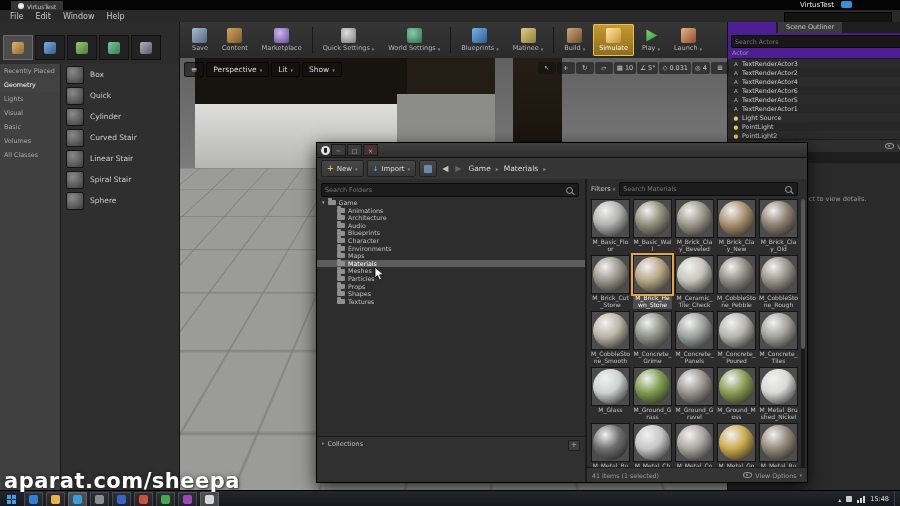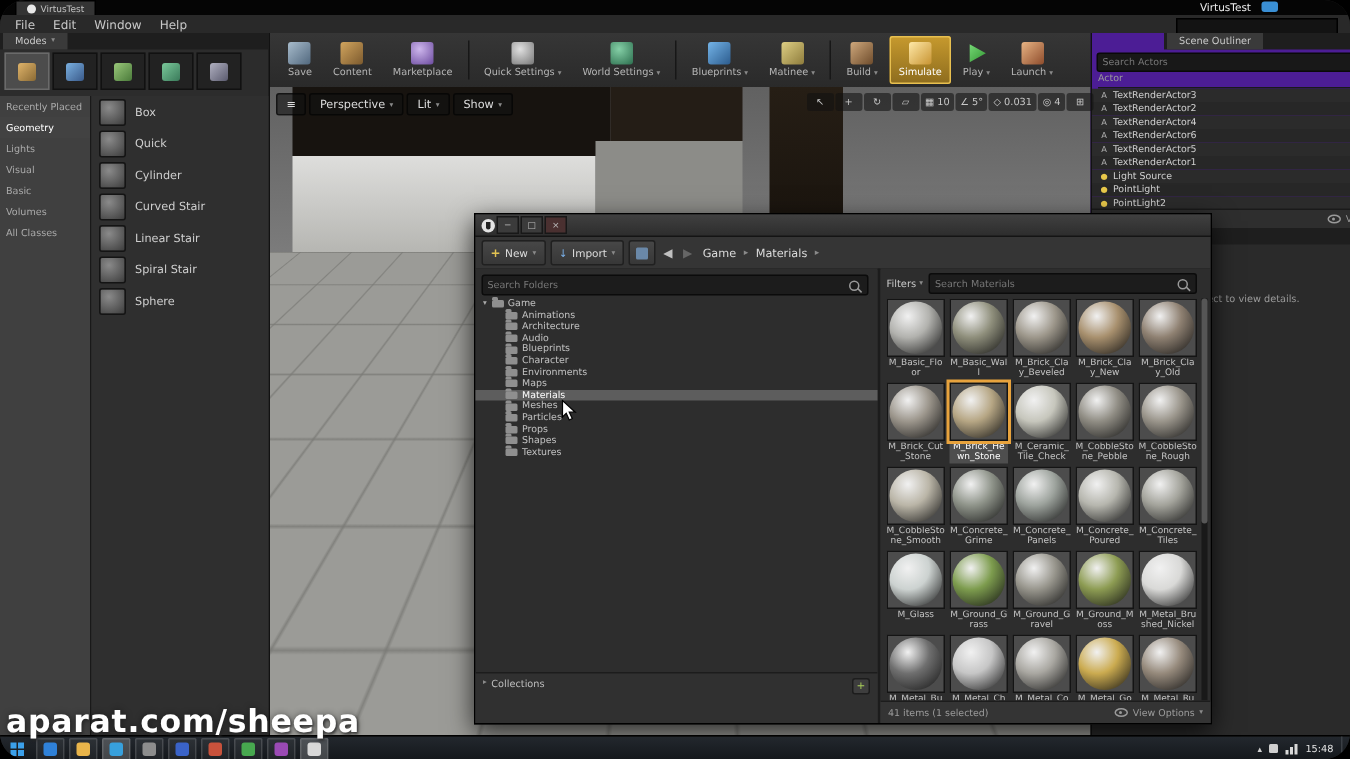--- a/index.html
+++ b/index.html
@@ -1,17 +1,17 @@
 <!DOCTYPE html>
 <html><head>
 <meta charset="utf-8">
 <style>
   html,body{margin:0;padding:0;background:#000;}
   .screen{position:relative;width:900px;height:506px;background:#242424;overflow:hidden;
-          font-family:"DejaVu Sans","Liberation Sans",sans-serif;color:#cfcfcf;border-radius:17px;}
+          font-family:"DejaVu Sans","Liberation Sans",sans-serif;color:#cfcfcf;}
   
   .os-titlebar{position:absolute;left:0;top:0;width:900px;height:10px;background:#050505;}
   .window-tab{position:absolute;left:10px;top:0;height:10px;background:#343434;border:1px solid #000;
               display:flex;align-items:center;gap:3px;padding:0 7px;font-size:6px;color:#c0c0c0;}
   .ue-dot{width:6px;height:6px;border-radius:50%;background:#e8e8e8;}
   .project-name{position:absolute;right:66px;top:1px;font-size:7px;color:#ececec;}
   .chat-icon{position:absolute;right:48px;top:1px;width:11px;height:7px;background:#3a8fd4;border-radius:2px;}
   .chat-icon::after{content:"";position:absolute;left:2px;bottom:-2px;border:2px solid transparent;border-top-color:#3a8fd4;}
   
   .menubar{position:absolute;left:0;top:10px;width:900px;height:12px;background:#292929;border-bottom:1px solid #101010;
@@ -137,21 +137,21 @@
   .search-box input{font-size:6.4px;}
   .cb-left .search-box{left:4px;top:4px;right:6px;}
   .tree{position:absolute;left:0;top:20px;right:0;}
   .tree-row{height:7.6px;display:flex;align-items:center;gap:3px;font-size:6.3px;color:#c2c2c2;padding-left:20px;line-height:7.6px;}
   .tree-row.root{padding-left:5px;}
   .tree-row.selected{background:#5d5d5d;color:#fff;}
   .tree-caret{font-size:5px;color:#aaa;}
   .folder{width:8px;height:5px;background:#8f8f8f;border-radius:1px;position:relative;flex:none;}
   .folder::before{content:"";position:absolute;top:-2px;left:0;width:4px;height:2px;background:#8f8f8f;border-radius:1px 1px 0 0;}
   .collections{position:absolute;left:0;bottom:0;right:0;height:26px;border-top:1px solid #1c1c1c;background:#303030;
-               display:flex;align-items:flex-start;padding:3px 5px 4px 5px;font-size:6.5px;color:#bdbdbd;gap:3px;}
+               display:flex;align-items:flex-start;padding:3px 5px 16px 5px;font-size:6.5px;color:#bdbdbd;gap:3px;}
   .plus-btn{margin-left:auto;width:10px;height:9px;background:#3e3e3e;border:1px solid #1d1d1d;color:#a8cc5a;
             font-size:7px;line-height:8px;text-align:center;border-radius:2px;}
   .filter-row{position:absolute;left:4px;top:4px;right:9px;height:12px;display:flex;gap:4px;align-items:center;}
   .filters-btn{font-size:6.6px;color:#cacaca;display:flex;align-items:center;gap:2px;flex:none;}
   .asset-search{flex:1;height:12px;background:#1c1c1c;border:1px solid #0b0b0b;border-radius:2px;display:flex;align-items:center;}
   .asset-search input{font-size:6.4px;}
   .asset-grid{position:absolute;left:4px;top:20px;right:9px;bottom:15px;display:flex;flex-wrap:wrap;
               align-content:flex-start;gap:2px 3px;overflow:hidden;}
   .asset{width:39px;}
   .thumb{width:37px;height:37px;background:#4c4c4c;border:1px solid #141414;position:relative;}
@@ -204,26 +204,20 @@
       <div class="menu-item"><span>File</span></div>
       <div class="menu-item"><span>Edit</span></div>
       <div class="menu-item"><span>Window</span></div>
       <div class="menu-item"><span>Help</span></div>
     </div>
   <div class="console-box">
     <input placeholder="enter console command" style="">
   </div>
 
   <div class="modes">
-    <div class="panel-tab-row">
-      <div class="panel-tab">
-        <span>Modes</span>
-        <span class="tiny-caret">▾</span>
-      </div>
-    </div>
     <div class="mode-icons">
       <div class="mode-icon active">
           <span class="mode-glyph place-mode-icon"></span>
         </div>
       <div class="mode-icon">
           <span class="mode-glyph paint-mode-icon"></span>
         </div>
       <div class="mode-icon">
           <span class="mode-glyph landscape-mode-icon"></span>
         </div>

